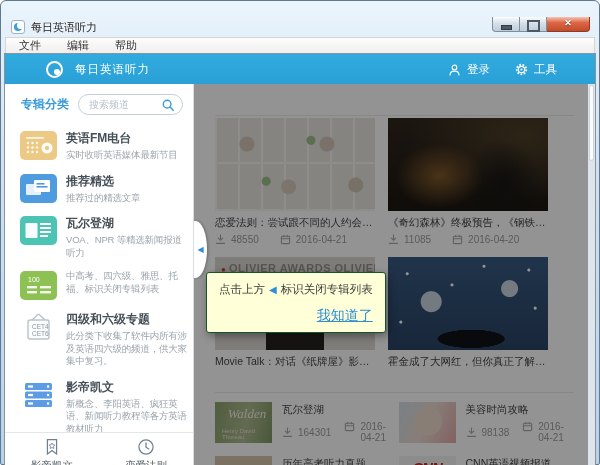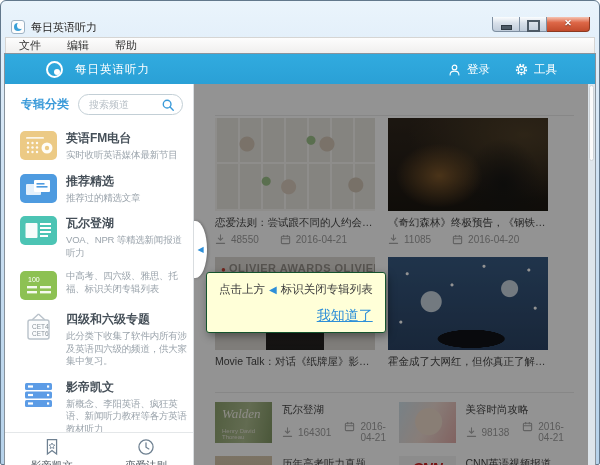--- a/index.html
+++ b/index.html
@@ -96,21 +96,21 @@
       radial-gradient(circle at 88% 14%,#fff 0 1px,rgba(0,0,0,0) 2px),
       radial-gradient(circle at 60% 10%,#fff 0 1px,rgba(0,0,0,0) 2px),
       radial-gradient(circle at 40% 30%,#fff 0 1px,rgba(0,0,0,0) 2px),
       radial-gradient(circle at 92% 55%,#fff 0 1px,rgba(0,0,0,0) 2px),
       radial-gradient(circle at 8% 70%,#fff 0 1px,rgba(0,0,0,0) 2px),
       radial-gradient(ellipse 55px 15px at 52% 88%,#0a0c10 0 60%,rgba(10,12,16,0) 62%),
       radial-gradient(circle at 27% 48%,#c7d3dd 0 10px,rgba(0,0,0,0) 11px),
       radial-gradient(circle at 76% 34%,#c7d3dd 0 8px,rgba(0,0,0,0) 9px),
       linear-gradient(#32567f,#253e60); }
   .thumb-walden { background:linear-gradient(100deg,#8ba06b,#a9b98a 55%,#7e9460); display:flex; flex-direction:column; justify-content:center; padding-left:7px; }
-  .walden-t { font-family:"Liberation Serif", serif; font-style:italic; font-size:13px; color:#f4f2e8; }
+  .walden-t { font-family:"Liberation Serif", serif; font-style:italic; font-size:13px; color:#f4f2e8;text-align:center; }
   .walden-a { font-size:6px; color:#e3e1d4; margin-top:6px; }
   .thumb-beauty { background:
       radial-gradient(circle at 52% 48%,#eed9ca 0 13px,rgba(0,0,0,0) 14px),
       radial-gradient(circle at 52% 62%,#d8837f 0 3px,rgba(0,0,0,0) 4px),
       linear-gradient(115deg,#cfe0e9,#ecd8cf 50%,#dfa8a5); }
   .thumb-exam { background:linear-gradient(#d6c6ab,#c2b094); }
   .thumb-cnn { background:#f2f2f2; display:flex; justify-content:center; }
   .cnn-t { color:#cc1f1f; font-weight:bold; font-size:15px; font-style:italic; letter-spacing:-1px; margin-top:3px; }
   
   .dim { position:absolute; top:0; left:0; right:0; bottom:0; background:rgba(8,8,8,.44); z-index:5; }

